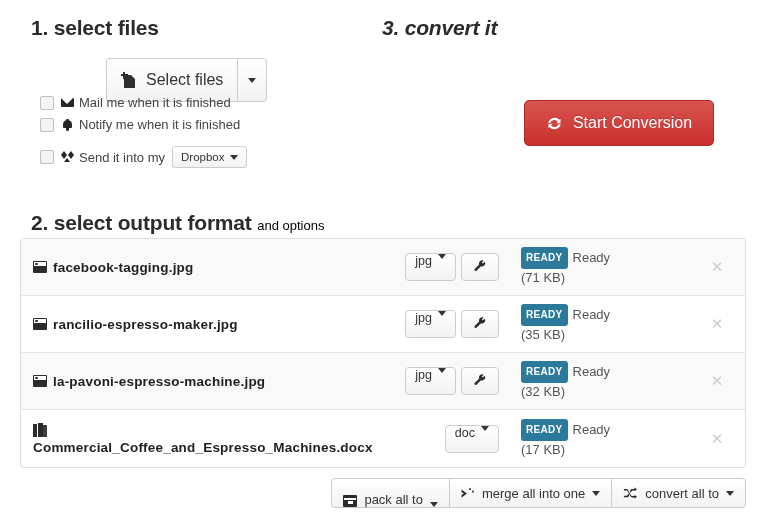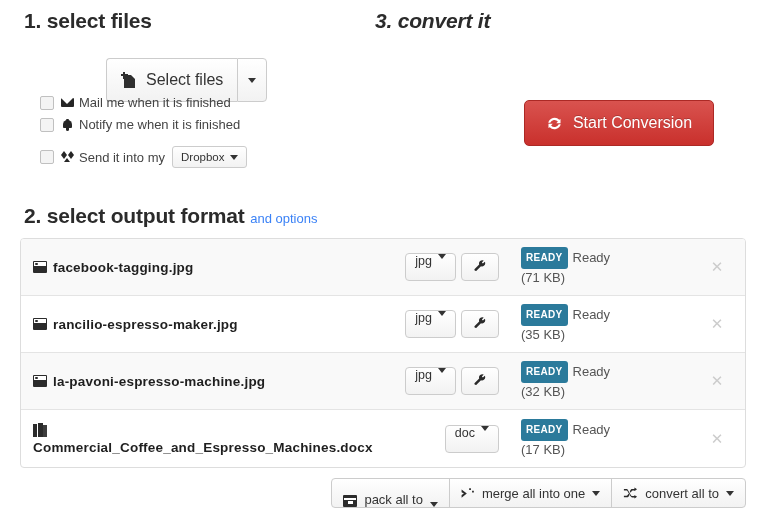--- a/index.html
+++ b/index.html
@@ -15,27 +15,27 @@
     color: #333333;
     overflow: hidden;
   }
 
   
   .step-heading {
     font-size: 21px;
     font-weight: bold;
     color: #2b2b2b;
     letter-spacing: -0.2px;
-    margin: 4px;
+    margin: 11px;
     line-height: 1;
   }
   .heading-sub {
     font-size: 13px;
     font-weight: normal;
-    color: #3b82f6;
+    color: #000000;
     letter-spacing: 0;
   }
 
   #heading-1 { position: absolute; left: 20px;  top: 6px; }
   #heading-3 { position: absolute; left: 371px; top: 6px; font-style: italic; }
   #heading-2 { position: absolute; left: 20px;  top: 201px; }
 
   
   .select-files-group {
     position: absolute;

